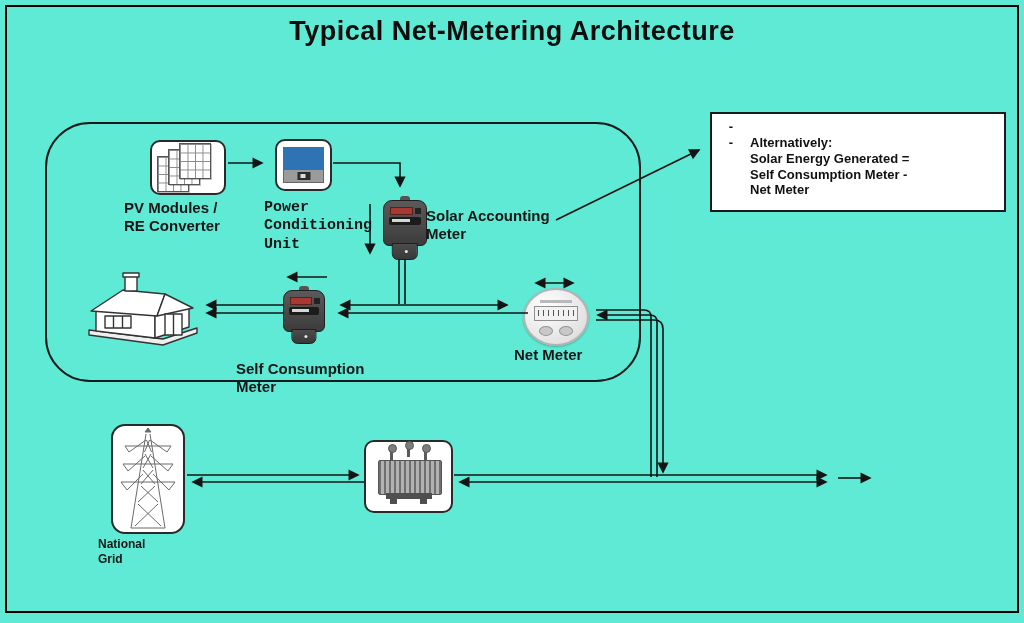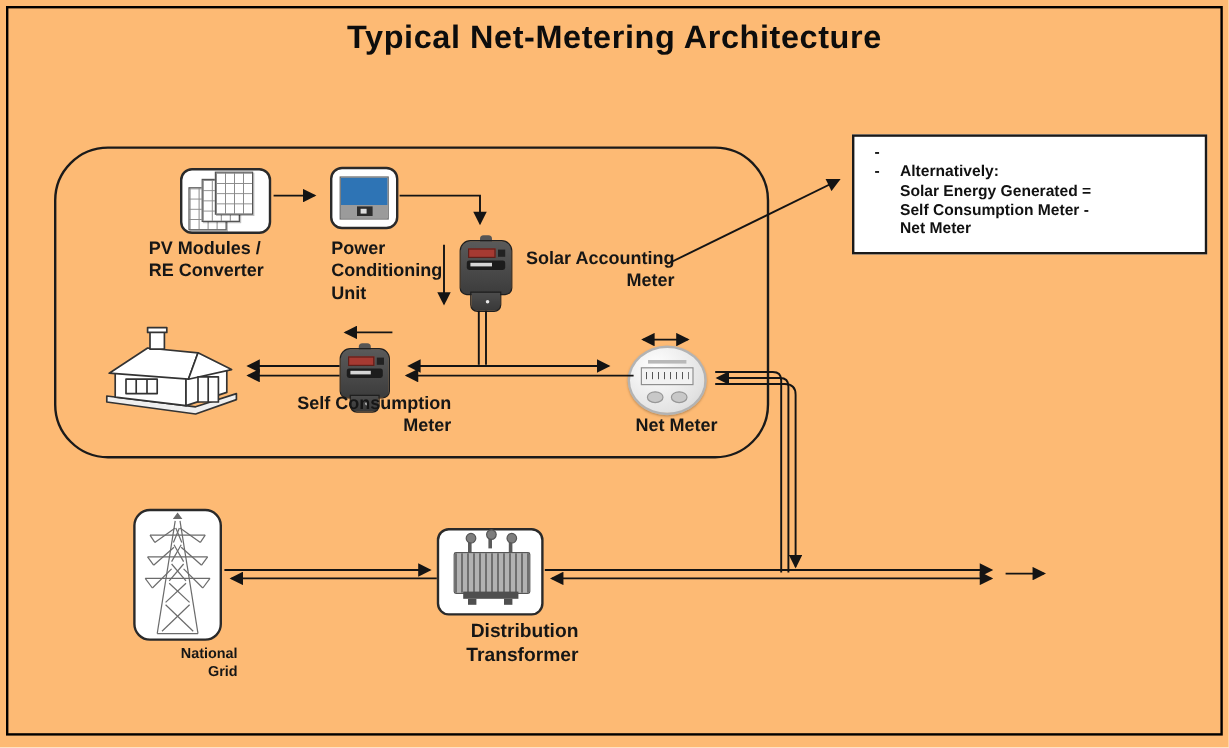--- a/index.html
+++ b/index.html
@@ -1,33 +1,33 @@
 <!DOCTYPE html>
 <html><head>
 <meta charset="utf-8">
 <style>
   html,body { margin:0; padding:0; background:#fff; }
   .page {
-    position:relative; width:1024px; height:623px; background:#fdba74;
+    position:relative; width:1024px; height:623px; background:#5eead4;
     font-family:"Liberation Sans", sans-serif; color:#111; overflow:hidden;
   }
   .frame { position:absolute; left:5px; top:5px; right:5px; bottom:10px; border:2px solid #000; }
   .title {
     position:absolute; left:0; top:16px; width:100%; text-align:center;
     font-size:27px; font-weight:bold; letter-spacing:.5px; color:#0d0d0d;
   }
   .container-box {
     position:absolute; left:45px; top:122px; width:592px; height:256px;
     border:2px solid #1a1a1a; border-radius:45px;
   }
   .lbl {
     position:absolute; font-weight:bold; font-size:15px; line-height:1.22;
     white-space:pre-line; color:#161616;
   }
-  .lbl.center { text-align:right; }
+  .lbl.center { text-align:left; }
   
   .notebox {
     position:absolute; left:710px; top:112px; width:296px; height:100px;
     border:2px solid #1a1a1a; background:#fff; box-sizing:border-box;
     padding:5px 6px 0 0; font-size:13px; font-weight:bold; line-height:1.22;
   }
   .note-item { display:flex; }
   .note-dash { width:38px; text-align:center; flex:0 0 38px; }
   .note-text { flex:1; white-space:pre-line; }
   
@@ -105,21 +105,21 @@
     <div class="pvpanel" style="left:27px; top:1px;"></div>
   </div>
   <div class="lbl" style="left:124px; top:199px; width:130px;">PV Modules /
 RE Converter</div>
 
   <div class="icon-box" style="left:275px; top:139px; width:57px; height:52px;">
     <div class="pcu-device">
       <div class="pcu-screen"></div>
     </div>
   </div>
-  <div class="lbl" style="left:276px; top:199px; width:120px;">Power
+  <div class="lbl" style="left:264px; top:199px; width:120px;font-family:Liberation Mono, monospace;">Power
 Conditioning
 Unit</div>
 
   <div class="emeter" style="left:383px; top:196px; width:44px; height:64px;">
     <div class="hang"></div>
     <div class="body">
       <div class="red"></div>
       <div class="slot"></div>
     </div>
     <div class="base"></div>
@@ -145,21 +145,21 @@
   </svg>
 
   <div class="emeter" style="left:283px; top:286px; width:42px; height:58px;">
     <div class="hang"></div>
     <div class="body">
       <div class="red"></div>
       <div class="slot"></div>
     </div>
     <div class="base"></div>
   </div>
-  <div class="lbl center" style="left:236px; top:328px; width:140px;">Self Consumption
+  <div class="lbl center" style="left:236px; top:360px; width:140px;">Self Consumption
 Meter</div>
 
   <div class="netmeter">
     <div class="tline"></div>
     <div class="disp"></div>
     <div class="btn b1"></div>
     <div class="btn b2"></div>
   </div>
   <div class="lbl center" style="left:514px; top:346px; width:84px;">Net Meter</div>
 
@@ -203,22 +203,20 @@
 
   <div class="icon-box" style="left:364px; top:440px; width:89px; height:73px;">
     <div class="bushing" style="left:24px;"></div>
     <div class="bushing" style="left:41px; top:5px;"></div>
     <div class="bushing" style="left:58px;"></div>
     <div class="xfbody"></div>
     <div class="xfbase"></div>
     <div class="xffoot" style="left:24px;"></div>
     <div class="xffoot" style="left:54px;"></div>
   </div>
-  <div class="lbl center" style="left:318px; top:517px; width:164px; font-size:16px;">Distribution
-Transformer</div>
 
   <svg class="conn" width="1024" height="623" viewBox="0 0 1024 623">
     <defs>
       <marker id="ar" viewBox="0 0 10 10" refX="8.5" refY="5" markerWidth="7.5" markerHeight="7" orient="auto-start-reverse">
         <path d="M0,0 L10,5 L0,10 z" fill="#141414"></path>
       </marker>
     </defs>
     <g stroke="#141414" stroke-width="1.6" fill="none">
 
       <path d="M228,163 H262" marker-end="url(#ar)"></path>

